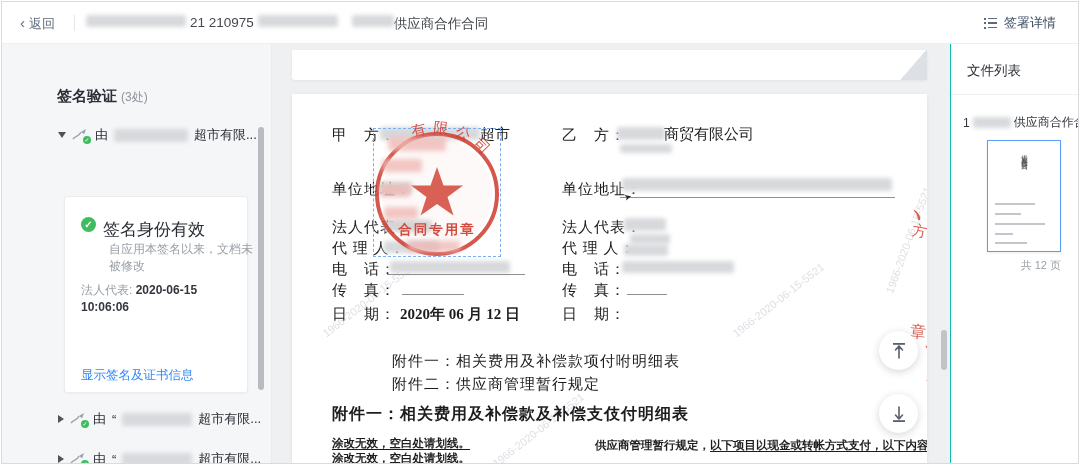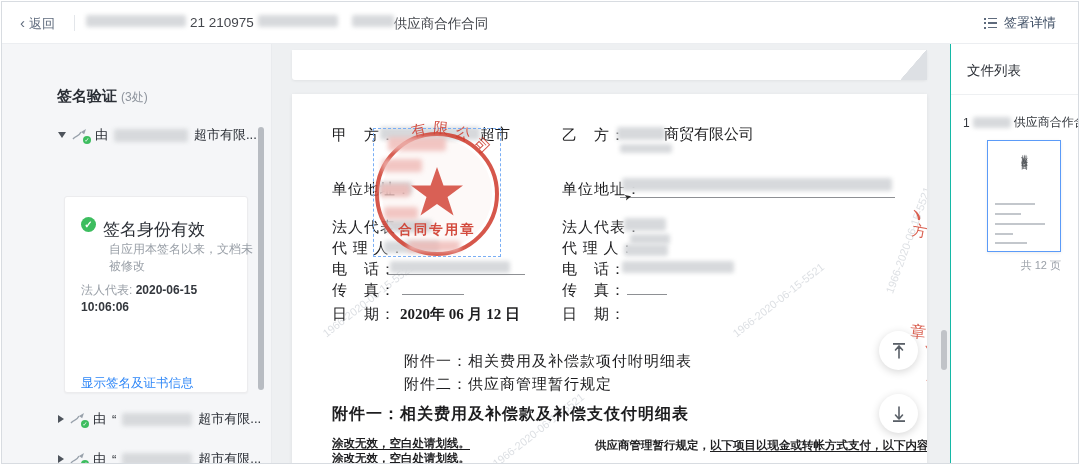--- a/index.html
+++ b/index.html
@@ -39,36 +39,36 @@
   .pen-badge { position:absolute; right:-2px; bottom:-1px; width:8px; height:8px; border-radius:50%;
     background:#3dbd5f; color:#fff; font-size:6px; line-height:8px; text-align:center; }
   .sb-card { position:absolute; left:62px; top:152px; width:184px; height:197px; background:#fff;
     border:1px solid #ececee; border-radius:3px; box-shadow:0 1px 2px rgba(0,0,0,.04); }
   .ok-badge { position:absolute; left:16px; top:20px; width:15px; height:15px; border-radius:50%;
     background:#3dbd5f; color:#fff; font-size:10px; line-height:15px; text-align:center; font-weight:bold; }
   .ok-text { position:absolute; left:38px; top:21px; font-size:17px; color:#2b2f36; }
   .card-note { position:absolute; left:16px; top:44px; width:155px; font-size:12px; color:#9aa0a8; line-height:17px;margin-left:28px; }
   .card-row { position:absolute; left:16px; width:158px; font-size:12px; line-height:17px; color:#9aa0a8; }
   .card-row b { color:#33373d; font-weight:bold; }
-  .card-link { position:absolute; left:16px; top:170px; font-size:12.5px; color:#2f87f7; cursor:pointer;margin-top:8px; }
+  .card-link { position:absolute; left:16px; top:170px; font-size:12.5px; color:#2f87f7; cursor:pointer; }
   .sb-scroll { position:absolute; left:256px; top:83px; width:6px; height:263px; border-radius:3px; background:#b8bcc2; }
 
   
   .docarea { position:absolute; left:270px; top:42px; right:128px; bottom:0; background:#eef0f2; overflow:hidden; }
   .prevpage { position:absolute; left:20px; top:6px; width:635px; height:30px; background:#fff;
     border-radius:0 0 3px 3px; box-shadow:0 1px 3px rgba(0,0,0,.06); }
   .fold { position:absolute; right:0; top:0; width:26px; height:30px;
     background:linear-gradient(to bottom right, #ffffff 48%, #dde0e4 49%); }
   .page { position:absolute; left:20px; top:50px; width:635px; height:380px; background:#fff;
     box-shadow:0 1px 4px rgba(0,0,0,.07); overflow:hidden;
     font-family:"Liberation Serif", serif; color:#1d1d1f; }
   .doc-label { position:absolute; font-size:15px; white-space:nowrap; letter-spacing:1px; }
   .doc-val { position:absolute; font-size:15px; white-space:nowrap; }
   .uline { position:absolute; border-bottom:1px solid #8e9094; }
-  .att-line { position:absolute; font-size:15px; letter-spacing:1px; white-space:nowrap;margin-left:12px; }
+  .att-line { position:absolute; font-size:15px; letter-spacing:1px; white-space:nowrap; }
   .att-head { position:absolute; font-size:16px; font-weight:bold; letter-spacing:1px; white-space:nowrap; }
   .note { position:absolute; font-size:11.5px; font-weight:bold; white-space:nowrap; }
   .note u { text-underline-offset:2px; }
   .wm { position:absolute; font-size:11px; color:rgba(140,150,162,.30); transform:rotate(-38deg);
     white-space:nowrap; font-family:"Liberation Sans", sans-serif; }
 
   
   .seal-box { position:absolute; left:82px; top:35px; width:126px; height:127px;
     outline:1px dashed #79aef5; }
   .seal-svg { position:absolute; left:-10px; top:-8px; }

